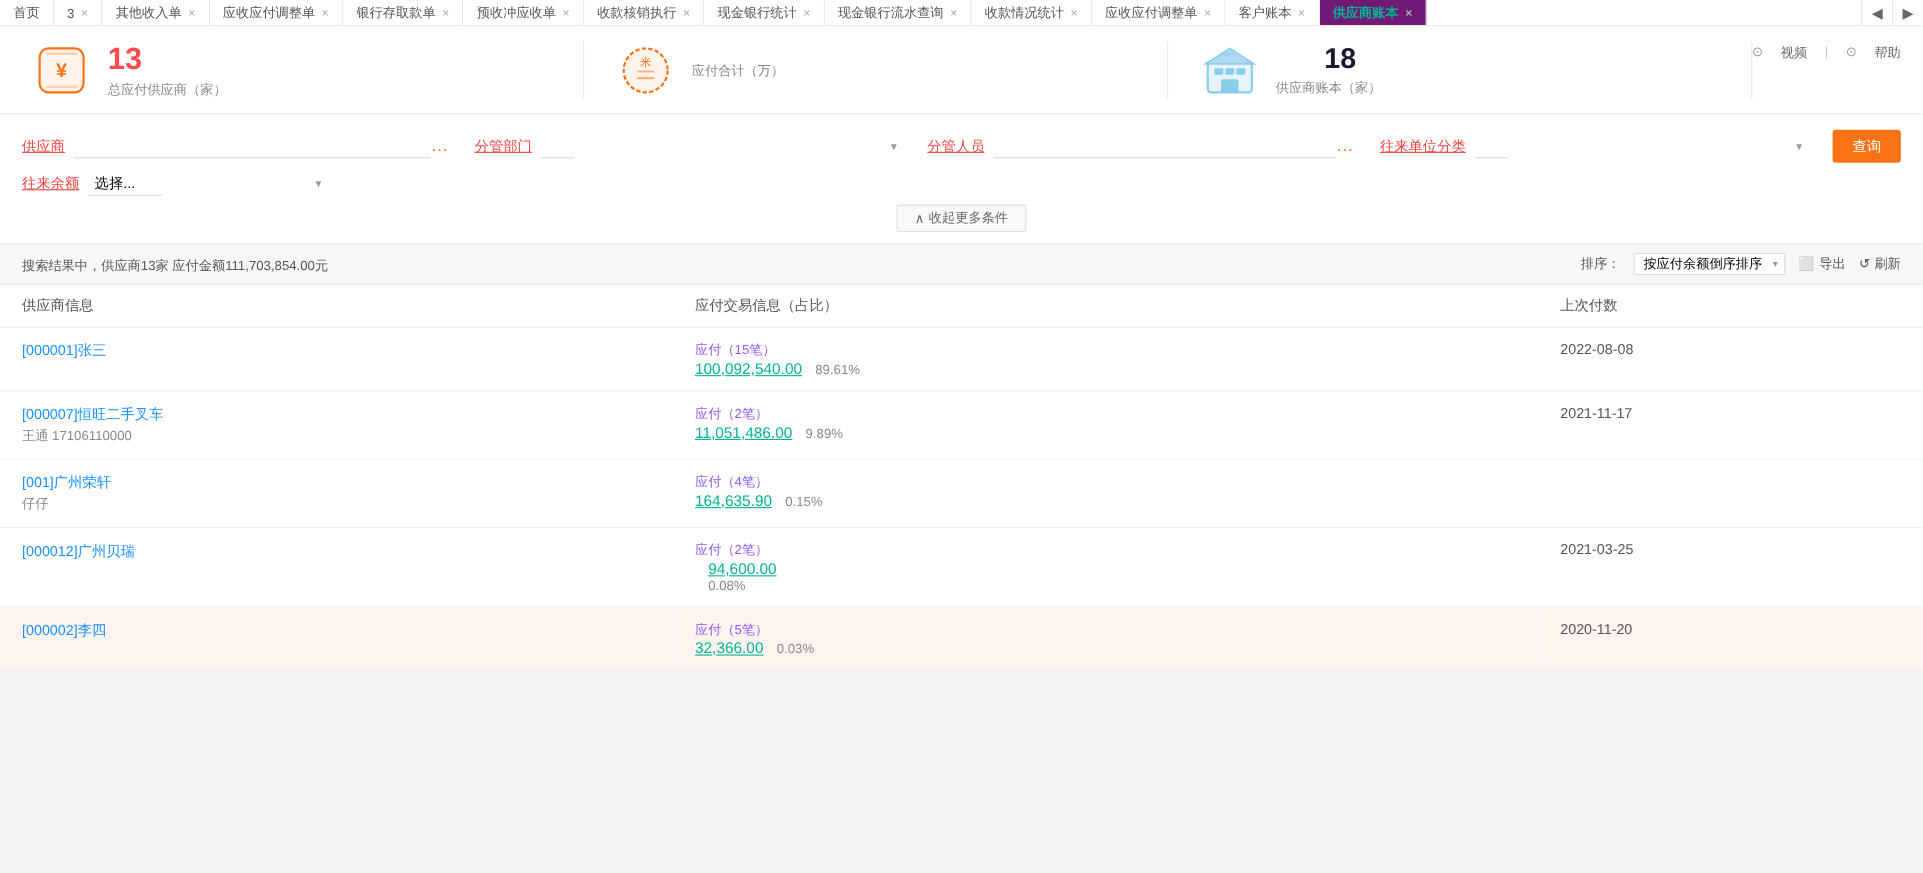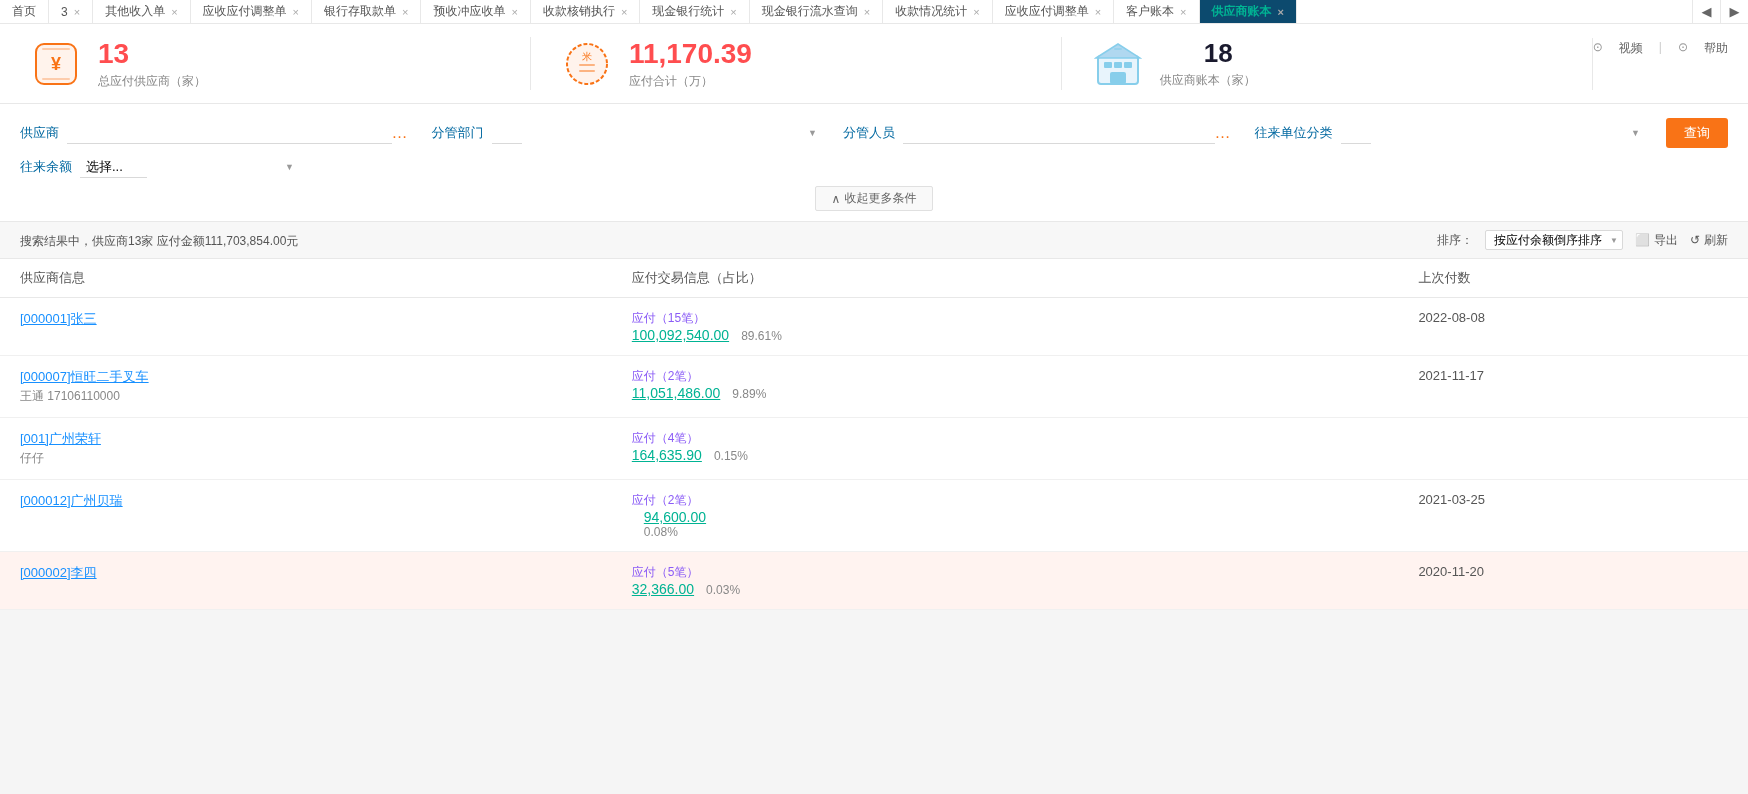--- a/index.html
+++ b/index.html
@@ -20,21 +20,21 @@
       align-items: center;
       padding: 0 12px;
       height: 100%;
       font-size: 12px;
       color: #555;
       border-right: 1px solid #e8e8e8;
       white-space: nowrap;
       cursor: pointer;
       flex-shrink: 0;
     }
-    .nav-tab.active { background: #0c4a6e; color: #00b393; font-weight: bold; }
+    .nav-tab.active { background: #701a75; color: #00b393; font-weight: bold; }
     .nav-tab .close-btn { margin-left: 6px; color: #aaa; font-size: 11px; cursor: pointer; }
     .nav-arrow {
       display: flex;
       align-items: center;
       justify-content: center;
       width: 28px;
       height: 100%;
       border-left: 1px solid #e8e8e8;
       cursor: pointer;
       color: #666;
@@ -103,24 +103,25 @@
       margin-bottom: 8px;
     }
     .search-field {
       display: flex;
       align-items: center;
       flex: 1;
       min-width: 0;
     }
     .search-field label {
       font-size: 13px;
-      color: #0369a1;
+      color: #ef4444;
       white-space: nowrap;
       margin-right: 8px;
       flex-shrink: 0;
+      text-decoration: underline;
     }
     .search-input {
       flex: 1;
       border: none;
       border-bottom: 1px solid #d9d9d9;
       padding: 3px 6px;
       font-size: 13px;
       outline: none;
       background: transparent;
       min-width: 0;
@@ -254,21 +255,20 @@
     }
     .data-table td {
       padding: 12px 20px;
       border-bottom: 1px solid #f0f0f0;
       font-size: 13px;
       vertical-align: top;
     }
     .data-table tr.highlighted td { background: #fff3f0; }
     .supplier-link {
       color: #1890ff;
-      text-decoration: underline;
       cursor: pointer;
       text-align: center;
     }
     .supplier-sub { color: #888; font-size: 12px; margin-top: 2px; }
     .tx-label { color: #8b5cf6; font-size: 12px; }
     .tx-amount { color: #00b393; font-size: 14px; font-weight: 500; text-decoration: underline; cursor: pointer; }
     .tx-percent { color: #888; font-size: 12px; margin-left: 12px; }
     .last-pay { color: #555; font-size: 13px; }
   </style>
 </head>
@@ -351,21 +351,20 @@
   <div class="stat-block">
     <div class="stat-icon">
       <svg viewBox="0 0 48 48" fill="none" xmlns="http://www.w3.org/2000/svg">
         <circle cx="24" cy="24" r="20" fill="#fff3ec" stroke="#f97316" stroke-width="2" stroke-dasharray="4 2"></circle>
         <text x="24" y="20" text-anchor="middle" font-size="10" fill="#f97316">米</text>
         <rect x="16" y="24" width="16" height="2" rx="1" fill="#f97316" opacity="0.5"></rect>
         <rect x="16" y="30" width="16" height="2" rx="1" fill="#f97316" opacity="0.5"></rect>
       </svg>
     </div>
     <div class="stat-info">
-      <div class="stat-number">11,170.39</div>
       <div class="stat-label">应付合计（万）</div>
     </div>
   </div>
 
   <div class="stat-block">
     <div class="stat-icon">
       <svg viewBox="0 0 48 48" fill="none" xmlns="http://www.w3.org/2000/svg">
         <rect x="4" y="16" width="40" height="28" rx="3" fill="#e8f4fc" stroke="#87ceeb" stroke-width="2"></rect>
         <rect x="10" y="22" width="8" height="6" rx="1" fill="#87ceeb"></rect>
         <rect x="20" y="22" width="8" height="6" rx="1" fill="#87ceeb"></rect>

